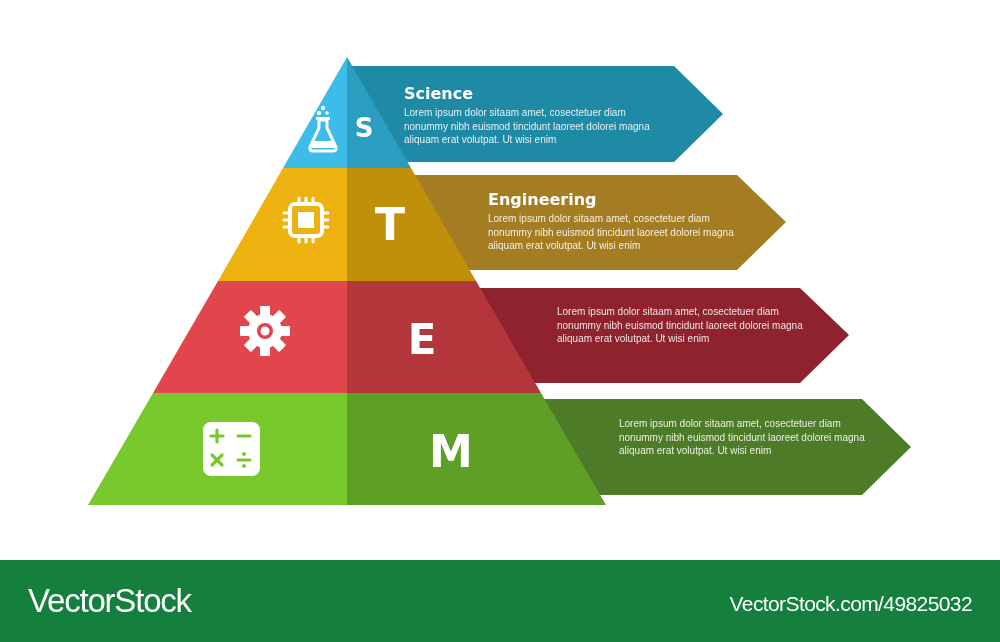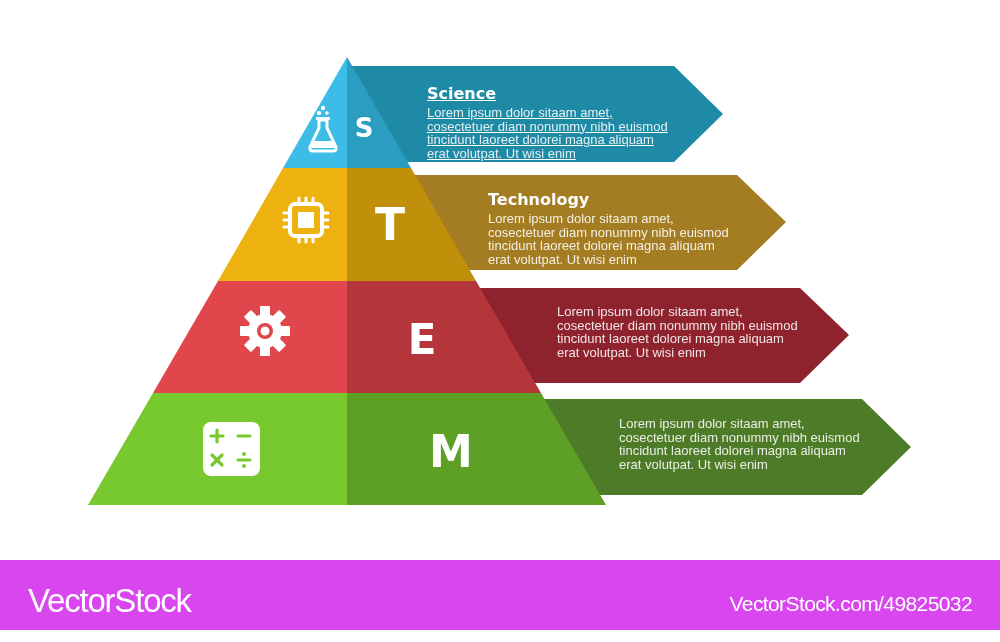--- a/index.html
+++ b/index.html
@@ -1,23 +1,23 @@
 <!DOCTYPE html>
 <html><head>
 <meta charset="utf-8">
 <style>
   html,body{margin:0;padding:0;background:#ffffff;}
   body{width:1000px;height:642px;position:relative;overflow:hidden;font-family:"Liberation Sans",sans-serif;}
   #stage{position:absolute;left:0;top:0;width:1000px;height:560px;}
   svg.diagram{position:absolute;left:0;top:0;}
   .banner-text{position:absolute;color:#fff;}
   .banner-title{font-family:"DejaVu Sans",sans-serif;font-weight:bold;font-size:16px;line-height:18px;margin-bottom:3px;}
-  .banner-body{font-family:"Liberation Sans",sans-serif;font-size:13px;line-height:13.5px;color:rgba(255,255,255,0.88);width:250px;}
+  .banner-body{font-family:"Liberation Sans",sans-serif;font-size:10px;line-height:13.5px;color:rgba(255,255,255,0.88);width:250px;}
   .letter{position:absolute;color:#fff;font-family:"DejaVu Sans",sans-serif;font-weight:bold;text-align:center;transform:translate(-50%,-50%);}
-  #footer{position:absolute;left:0;top:560px;width:1000px;height:70px;background:#d946ef;}
+  #footer{position:absolute;left:0;top:560px;width:1000px;height:82px;background:#15803d;}
   .brand{position:absolute;left:28px;top:22px;color:#fff;font-family:"Liberation Sans",sans-serif;font-size:33px;letter-spacing:-1.2px;}
   .stock-id{position:absolute;right:28px;top:32px;color:#fff;font-family:"Liberation Sans",sans-serif;font-size:21px;letter-spacing:-0.6px;text-align:right;}
 </style>
 </head>
 <body>
 
 <div id="stage">
   <svg class="diagram" width="1000" height="560" viewBox="0 0 1000 560">
 
     <polygon fill="#1E8AA5" points="347,66 674,66 723,114 674,162 347,162"></polygon>
@@ -94,26 +94,26 @@
       <circle cx="244" cy="454" r="2" fill="#77C92E"></circle>
       <circle cx="244" cy="466" r="2" fill="#77C92E"></circle>
     </g>
   </svg>
 
   <div class="letter" style="left:364px;top:128px;font-size:26px;">S</div>
   <div class="letter" style="left:390px;top:224px;font-size:44px;">T</div>
   <div class="letter" style="left:422px;top:339px;font-size:42px;">E</div>
   <div class="letter" style="left:451px;top:451px;font-size:44px;">M</div>
 
-  <div class="banner-text" style="left:427px;top:85px;text-decoration:underline;">
+  <div class="banner-text" style="left:404px;top:85px;">
     <div class="banner-title">Science</div>
     <div class="banner-body">Lorem ipsum dolor sitaam amet, cosectetuer diam nonummy  nibh euismod tincidunt laoreet dolorei magna aliquam erat volutpat. Ut wisi enim</div>
   </div>
   <div class="banner-text" style="left:488px;top:191px;">
-    <div class="banner-title">Technology</div>
+    <div class="banner-title">Engineering</div>
     <div class="banner-body">Lorem ipsum dolor sitaam amet, cosectetuer diam nonummy  nibh euismod tincidunt laoreet dolorei magna aliquam erat volutpat. Ut wisi enim</div>
   </div>
   <div class="banner-text" style="left:557px;top:305px;">
     <div class="banner-body">Lorem ipsum dolor sitaam amet, cosectetuer diam nonummy  nibh euismod tincidunt laoreet dolorei magna aliquam erat volutpat. Ut wisi enim</div>
   </div>
   <div class="banner-text" style="left:619px;top:417px;">
     <div class="banner-body">Lorem ipsum dolor sitaam amet, cosectetuer diam nonummy  nibh euismod tincidunt laoreet dolorei magna aliquam erat volutpat. Ut wisi enim</div>
   </div>
 </div>
 

